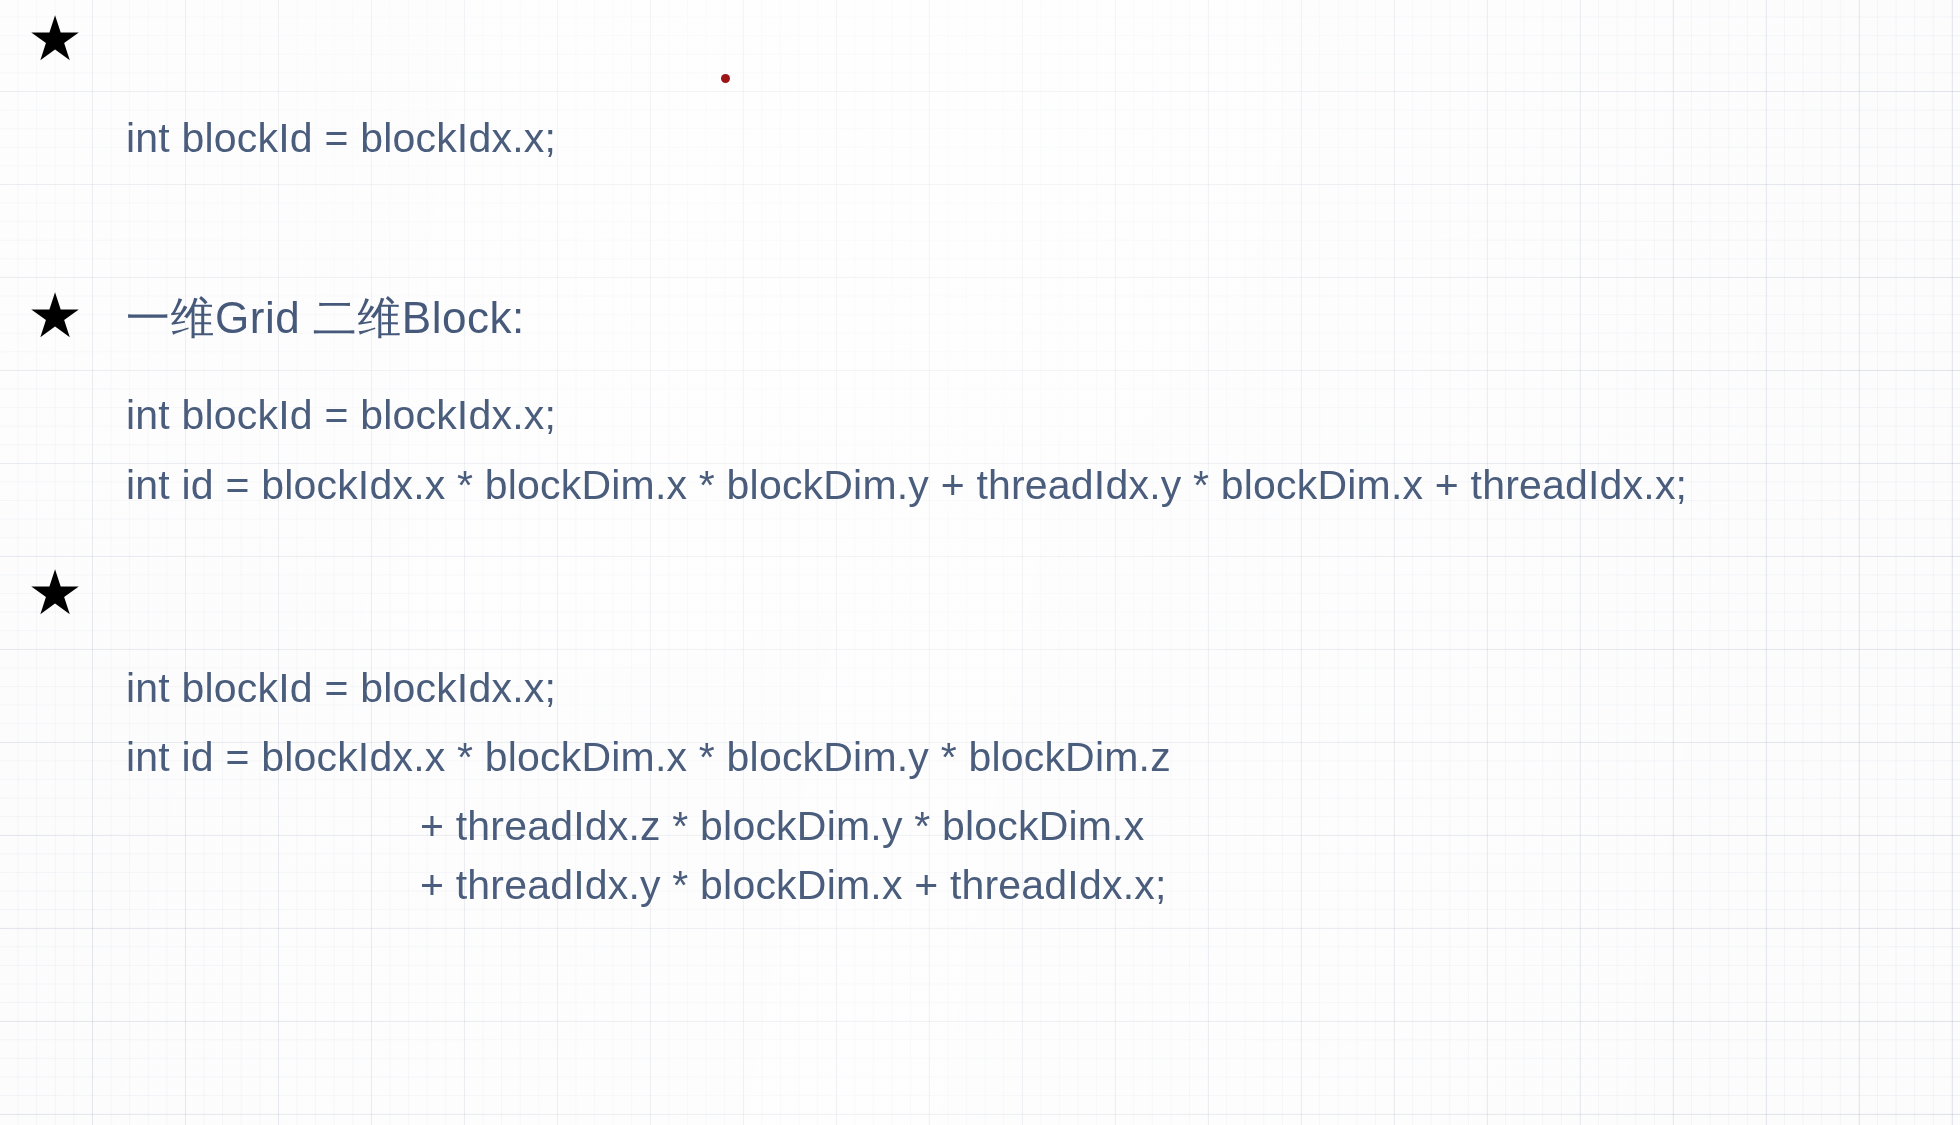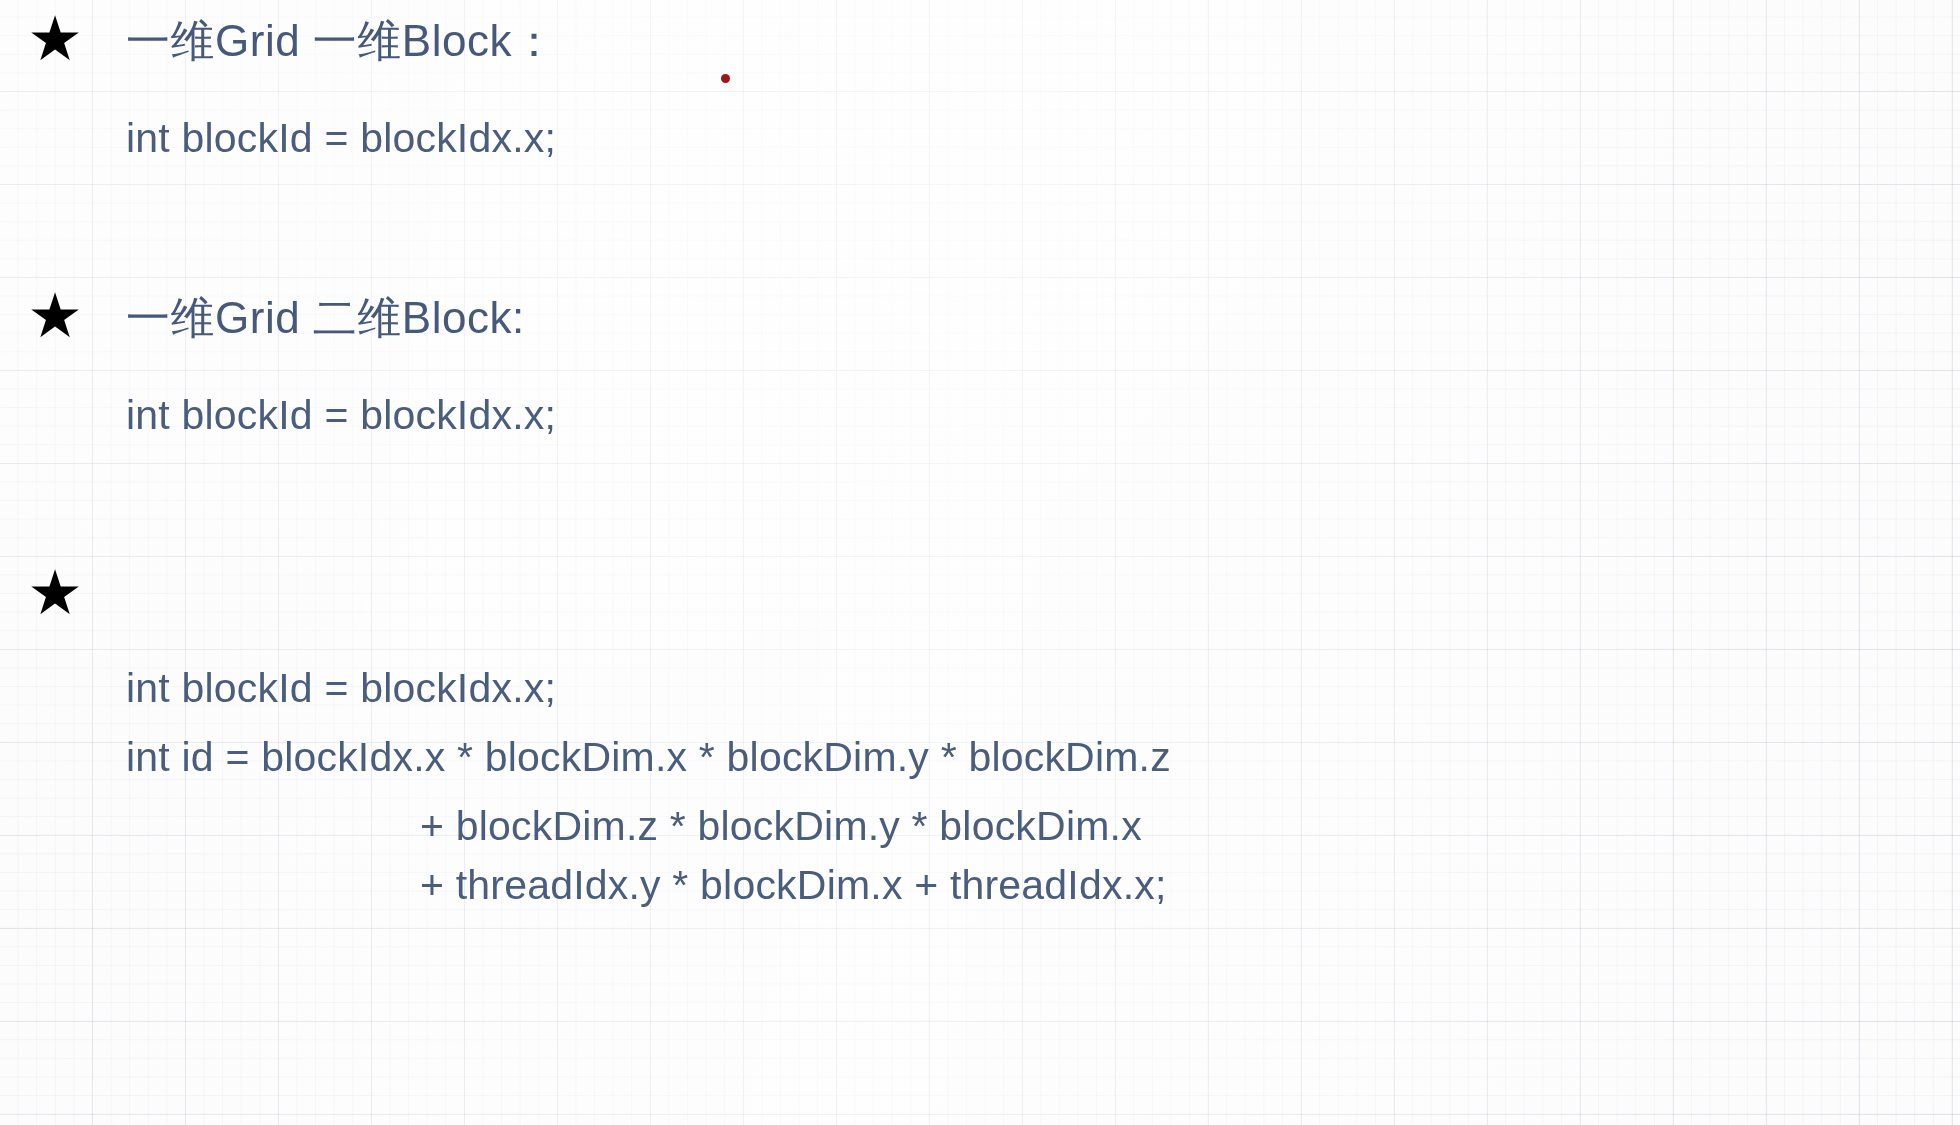--- a/index.html
+++ b/index.html
@@ -141,40 +141,40 @@
 
 <div id="page">
 
   <div id="paper-sheen"></div>
 
   <div id="content">
 
     <div class="section" id="section-1">
       <div class="sec-head">
         <span class="star-icon">★</span>
-        <span class="head-text">一维Grid 一维Block：</span>
       </div>
       <div class="code-line" id="s1-line-1">int blockId = blockIdx.x;</div>
     </div>
 
     <div class="section" id="section-2">
       <div class="sec-head">
         <span class="star-icon">★</span>
         <span class="head-text">一维Grid 二维Block:</span>
       </div>
       <div class="code-line" id="s2-line-1">int blockId = blockIdx.x;</div>
+      <div class="code-line" id="s2-line-2">int id = blockIdx.x * blockDim.x * blockDim.y + threadIdx.y * blockDim.x + threadIdx.x;</div>
     </div>
 
     <div class="section" id="section-3">
       <div class="sec-head">
         <span class="star-icon">★</span>
       </div>
       <div class="code-line" id="s3-line-1">int blockId = blockIdx.x;</div>
       <div class="code-line" id="s3-line-2">int id = blockIdx.x * blockDim.x * blockDim.y * blockDim.z</div>
-      <div class="code-line indent" id="s3-line-3">+ blockDim.z * blockDim.y * blockDim.x</div>
+      <div class="code-line indent" id="s3-line-3">+ threadIdx.z * blockDim.y * blockDim.x</div>
       <div class="code-line indent" id="s3-line-4">+ threadIdx.y * blockDim.x + threadIdx.x;</div>
     </div>
 
   </div>
 
   <div id="red-dot" style="left: 721px; top: 74px; background: rgb(155, 21, 24);"></div>
 
 </div>
 
 </body></html>

